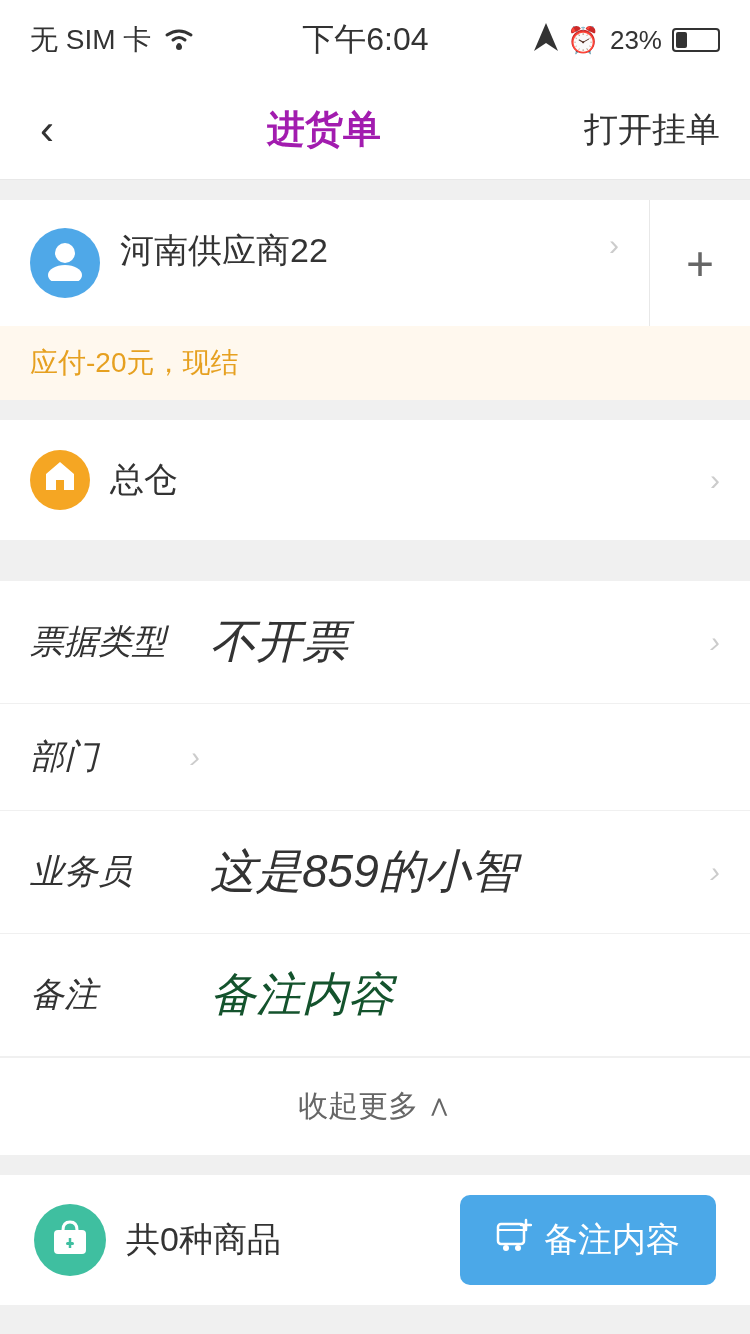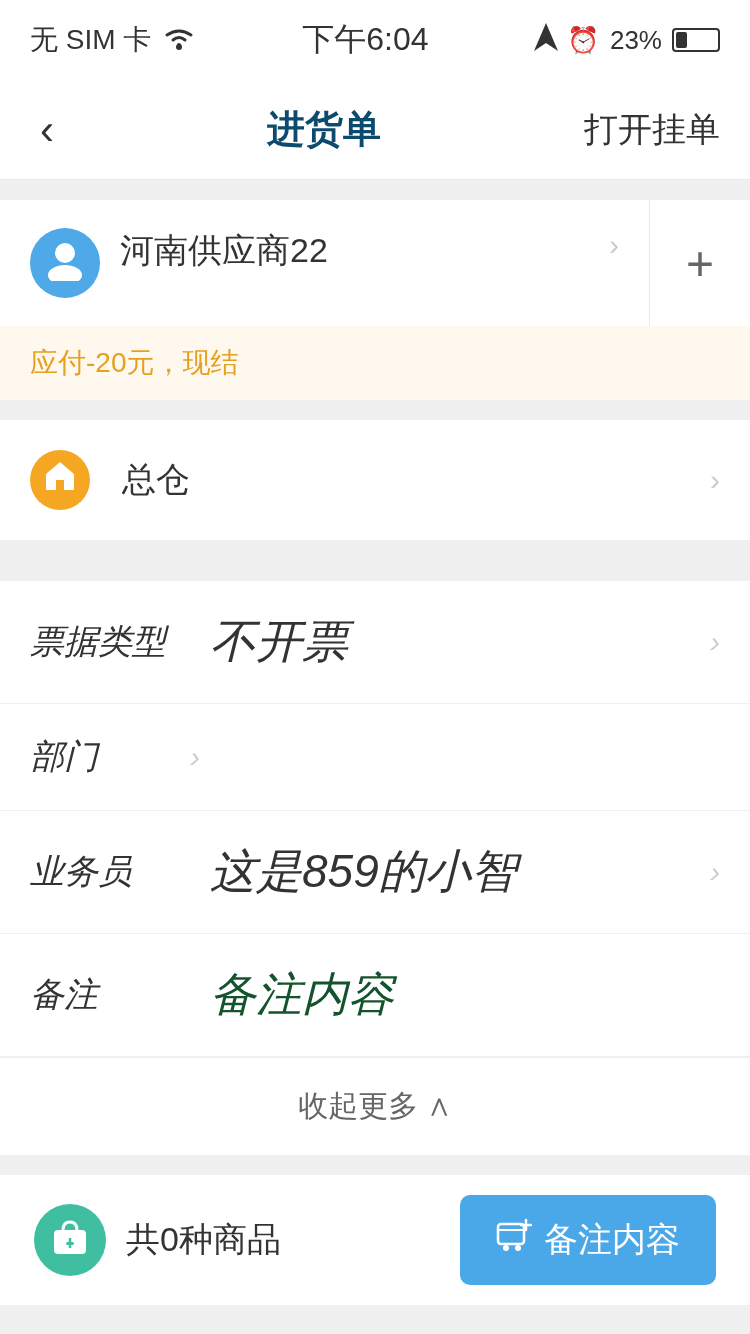--- a/index.html
+++ b/index.html
@@ -72,21 +72,21 @@
     }
     .nav-back {
       font-size: 42px;
       color: #333;
       cursor: pointer;
       padding: 10px;
     }
     .nav-title {
       font-size: 38px;
       font-weight: 600;
-      color: #0c4a6e;
+      color: #a21caf;
     }
     .nav-action {
       font-size: 34px;
       color: #333;
       cursor: pointer;
     }
 
     
     .card {
       background: #fff;
@@ -154,21 +154,21 @@
       height: 20px;
       background: #f0f0f0;
     }
 
     
     .row-item {
       background: #fff;
       display: flex;
       align-items: center;
       padding: 30px 30px;
-      gap: 32px;
+      gap: 20px;
       border-bottom: 1px solid #f0f0f0;
     }
     .warehouse-icon {
       width: 60px;
       height: 60px;
       border-radius: 50%;
       background: #f5a623;
       display: flex;
       align-items: center;
       justify-content: center;

